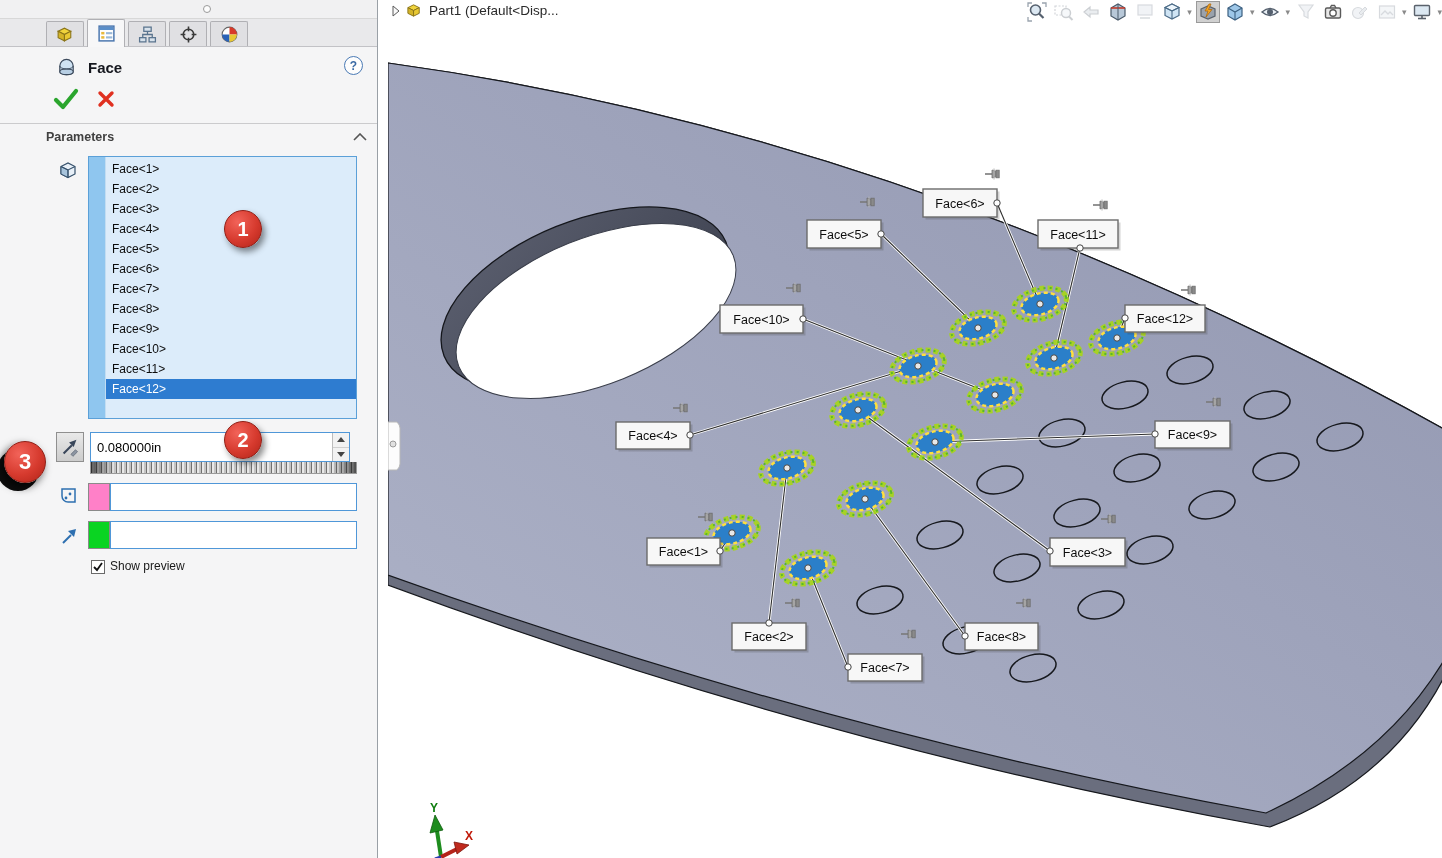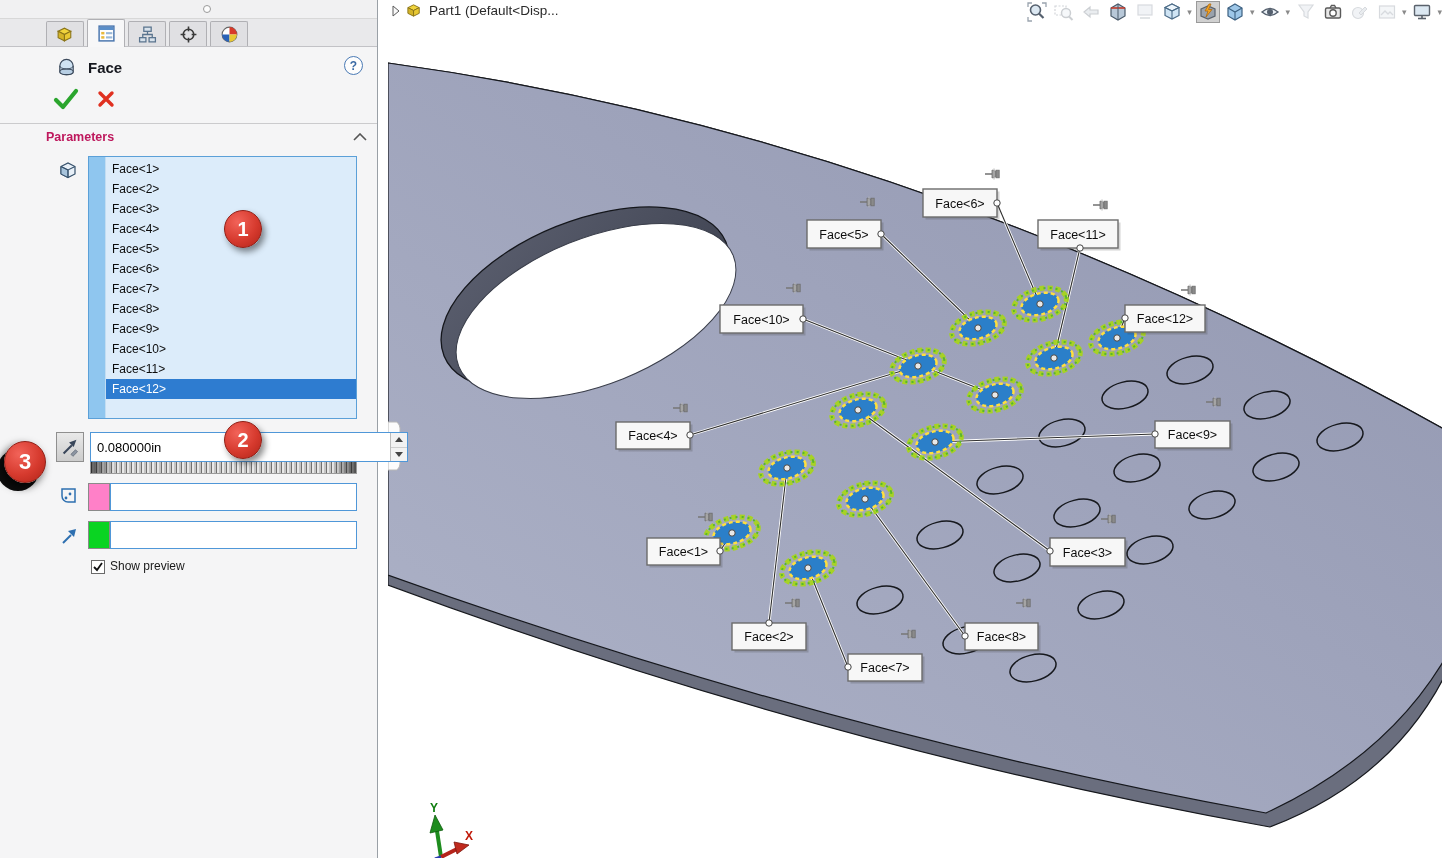--- a/index.html
+++ b/index.html
@@ -24,35 +24,35 @@
 
   .title-row { position:absolute; left:56px; top:54px; right:14px; height:26px;
         display:flex; align-items:center; }
   .title-row .t { font-size:15px; font-weight:bold; color:#15171e; margin-left:11px; }
   .help-btn { position:absolute; right:0; top:2px; width:19px; height:19px; border-radius:50%;
         border:1.6px solid #4a7ab5; color:#3a6aa5; font-size:12px; font-weight:bold;
         display:flex; align-items:center; justify-content:center; background:#fdfdfd; }
   .okrow { position:absolute; left:52px; top:86px; height:26px; display:flex; gap:12px; }
   .okrow .btn { width:28px; height:26px; display:flex; align-items:center; justify-content:center; cursor:pointer; }
   .divider { position:absolute; left:0; top:123px; right:0; border-top:1px solid #cbcbcd; }
-  .param-hdr { position:absolute; left:46px; top:130px; font-size:12.5px; font-weight:bold; color:#be185d; }
+  .param-hdr { position:absolute; left:46px; top:130px; font-size:12.5px; font-weight:bold; color:#404040; }
   .chev { position:absolute; right:10px; top:133px; width:14px; height:8px; cursor:pointer; }
 
   .cube-ic { position:absolute; left:57px; top:159px; width:22px; height:22px; }
   .facelist { position:absolute; left:88px; top:156px; width:269px; height:263px;
         border:1px solid #5ba0d8; background:#dcecfa; display:flex; }
   .facelist .strip { width:17px; background:#8fc6ef; border-right:1px solid #c2ddf2; }
   .facelist .items { flex:1; padding-top:2px; overflow:hidden; }
   .face-item { height:20px; line-height:20px; padding-left:6px; font-size:12px; color:#0c0c0c; cursor:default; }
   .face-item.selected { color:#fff; }
 
   .rev-btn { position:absolute; left:56px; top:432px; width:28px; height:30px;
         background:linear-gradient(#e9e9e9,#cccccc); border:1px solid #8f8f8f;
         display:flex; align-items:center; justify-content:center; cursor:pointer; }
-  .dist-wrap { position:absolute; left:90px; top:432px; width:318px; height:30px;
+  .dist-wrap { position:absolute; left:90px; top:432px; width:260px; height:30px;
         border:1px solid #4f97d8; background:#fff; display:flex; }
   .dist-wrap input { flex:1; border:none; outline:none; font-size:13px; padding-left:6px;
         font-family:"Liberation Sans",sans-serif; color:#000; background:transparent; }
   .spin { width:17px; border-left:1px solid #bcbcbc; display:flex; flex-direction:column; }
   .spin div { flex:1; display:flex; align-items:center; justify-content:center;
         background:#f2f2f2; cursor:pointer; }
   .spin div:first-child { border-bottom:1px solid #cfcfcf; }
   .tri-up { width:0; height:0; border-left:4px solid transparent; border-right:4px solid transparent;
         border-bottom:5px solid #444; }
   .tri-dn { width:0; height:0; border-left:4px solid transparent; border-right:4px solid transparent;

